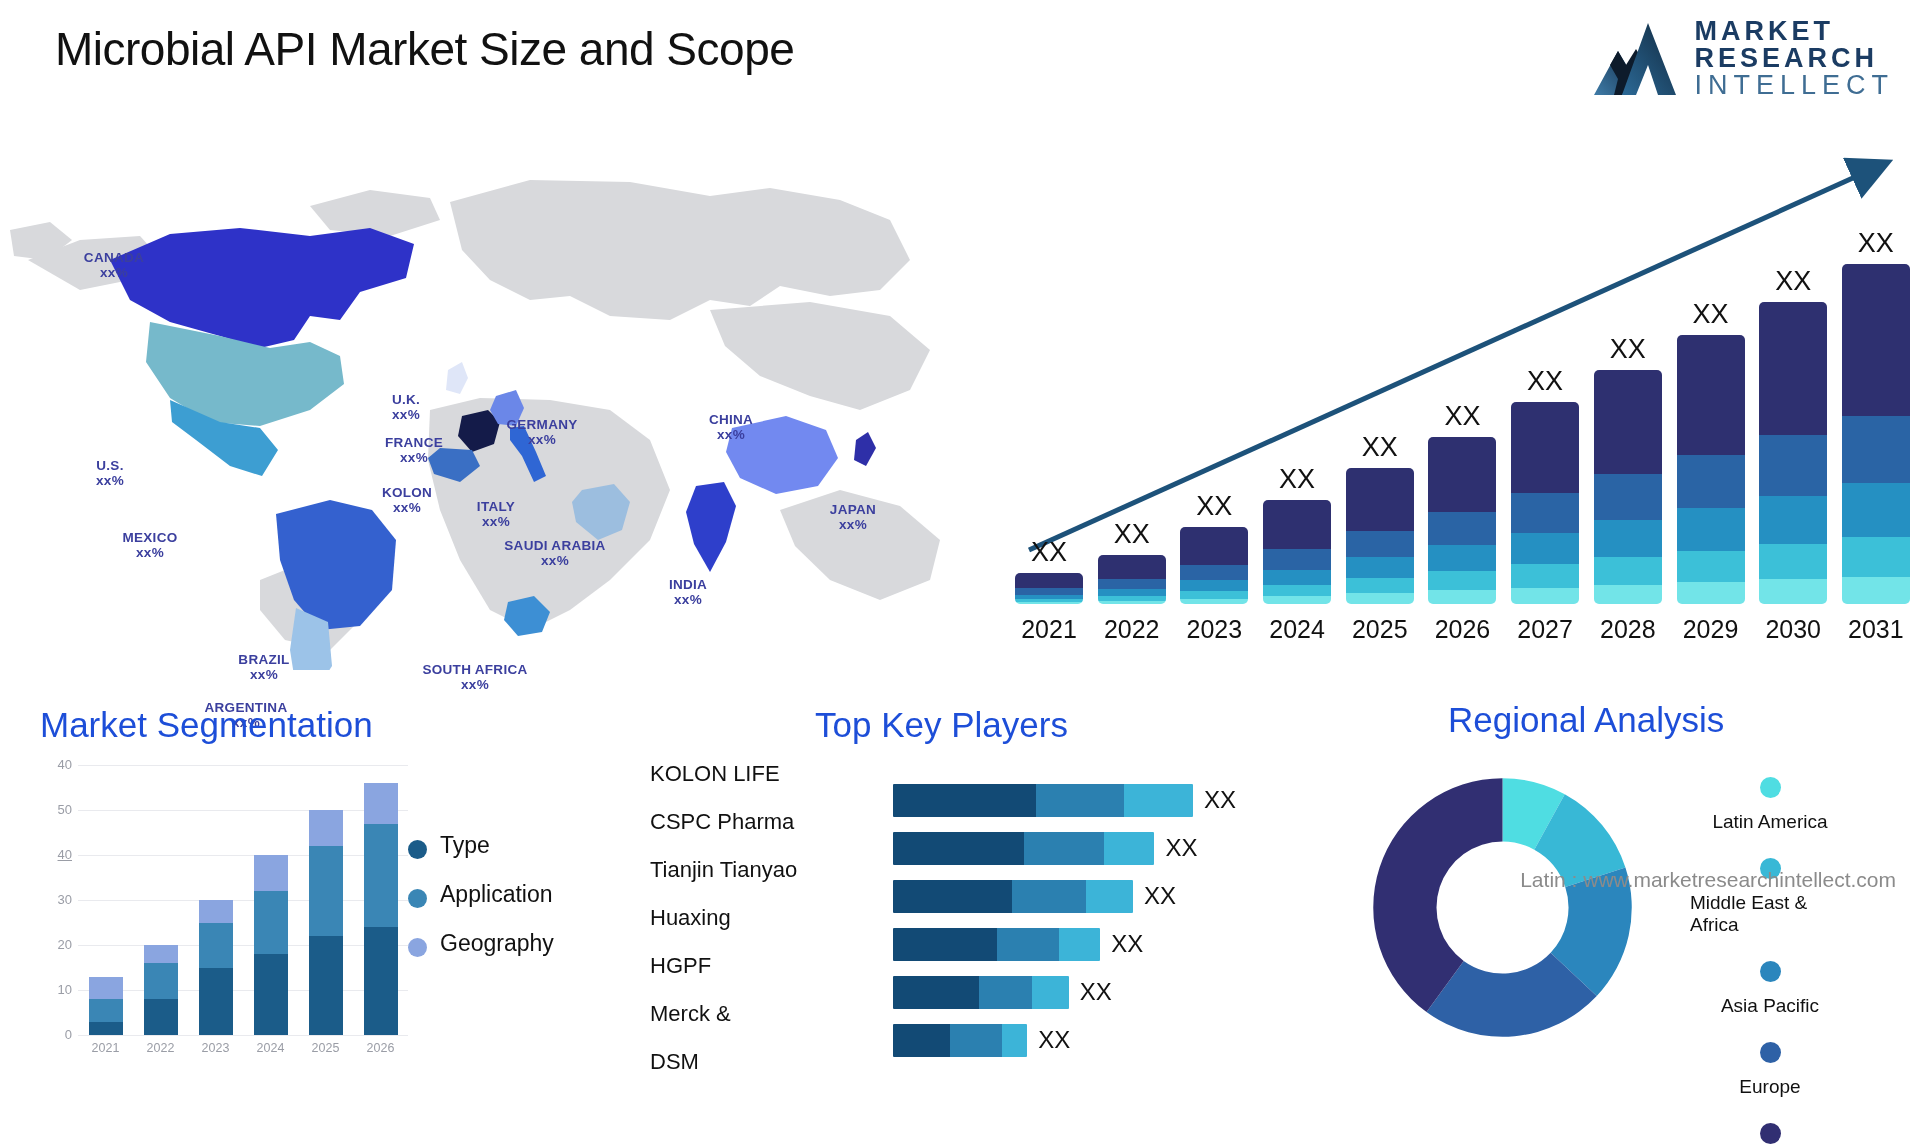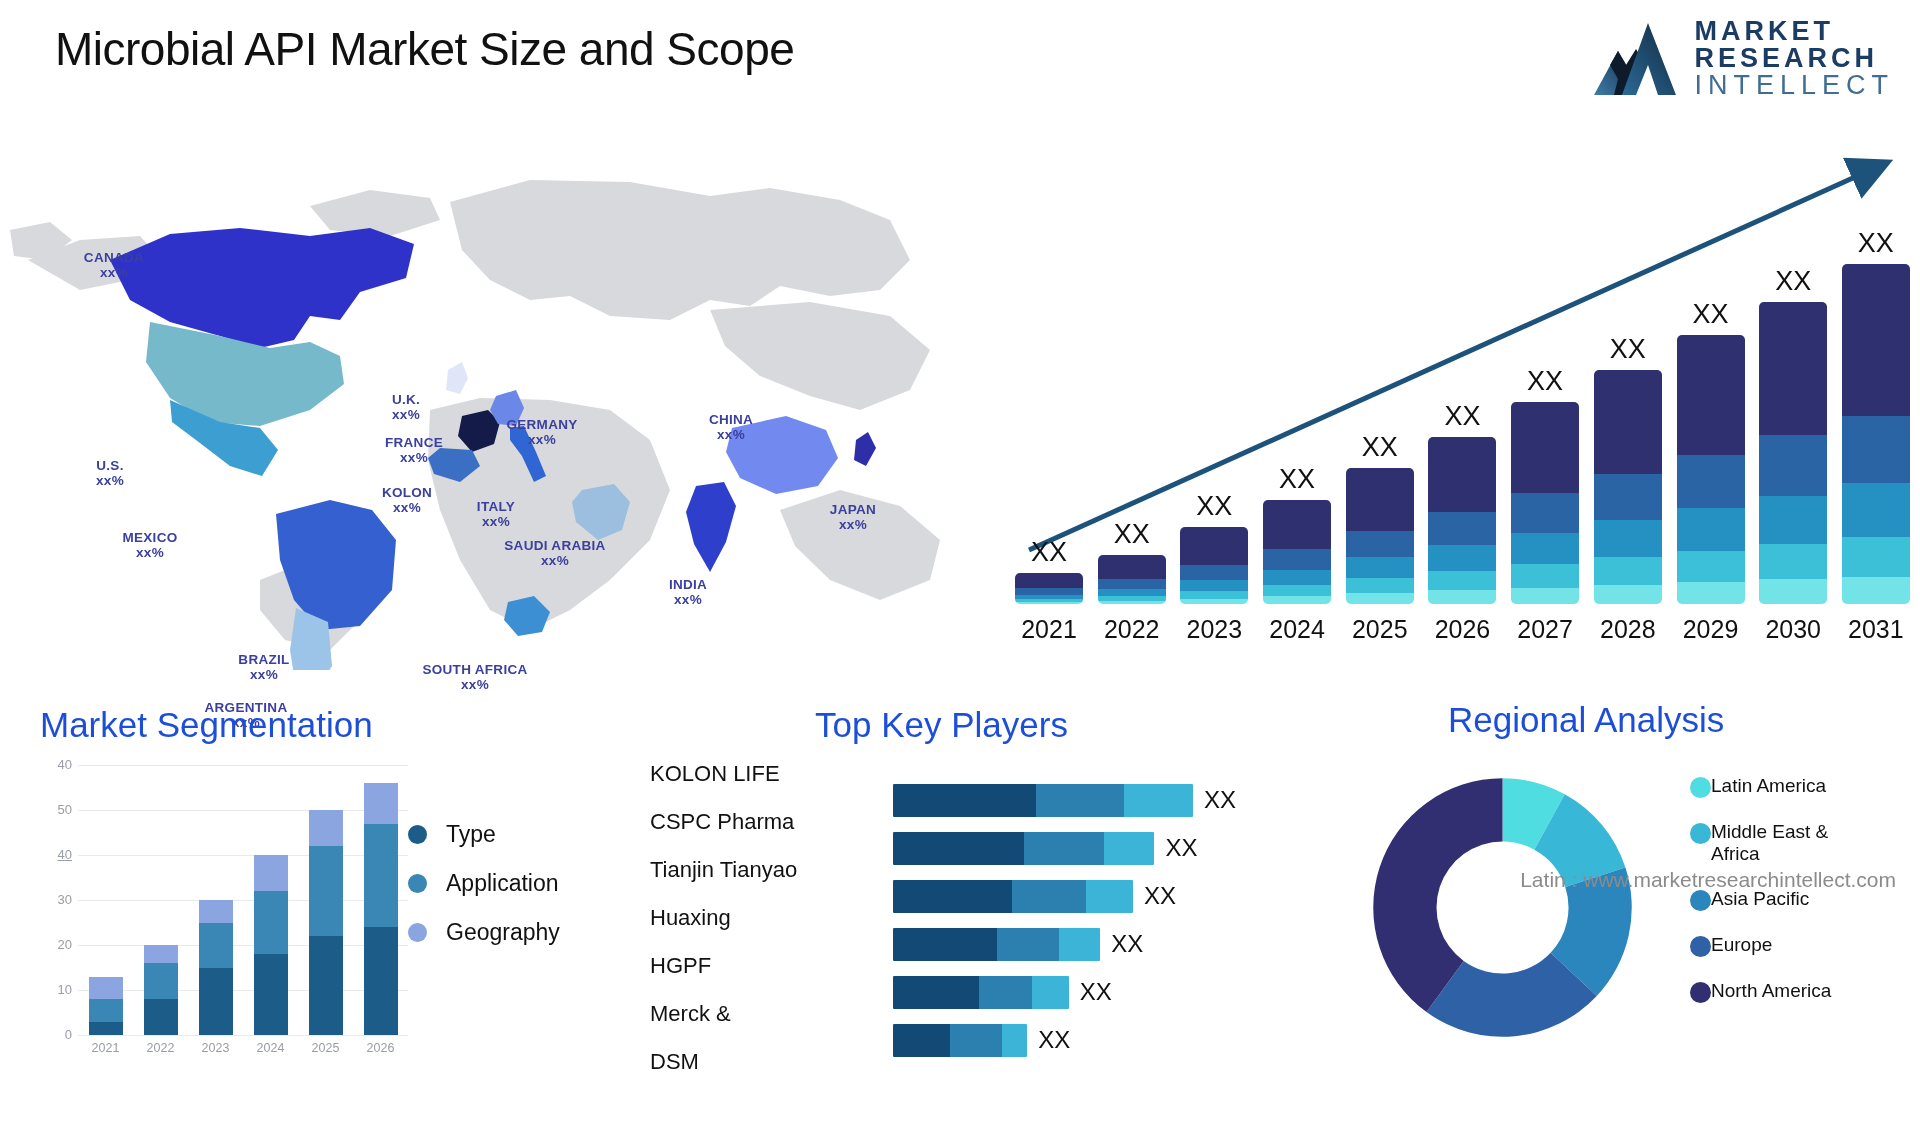--- a/index.html
+++ b/index.html
@@ -48,39 +48,39 @@
   .ytick{ position:absolute; left:-36px; width:30px; text-align:right;
      font-size:13px; color:#9a9da6; transform:translateY(-8px);}
   .segbars{ position:absolute; left:38px; top:10px; width:330px; height:270px;
      display:flex; align-items:flex-end; justify-content:space-around;}
   .segcol{ width:34px; display:flex; flex-direction:column-reverse;}
   .segseg{ width:100%;}
   .segx{ position:absolute; left:38px; top:286px; width:330px;
      display:flex; justify-content:space-around;}
   .segxl{ width:34px; text-align:center; font-size:12.5px; color:#9a9da6;}
   .seglegend{ position:absolute; left:408px; top:810px;}
-  .legrow{ display:flex; align-items:center; gap:19px; height:49px;}
+  .legrow{ display:flex; align-items:flex-end; gap:13px; height:49px;}
   .legdot{ width:19px; height:19px; border-radius:50%;}
   .legtxt{ font-size:23px; color:#111;}
 
   
   .kp{ position:absolute; left:640px; top:750px; width:660px; height:360px;}
   .kpnames{ position:absolute; left:10px; top:0; width:220px;}
   .kpname{ height:48px; font-size:22px; color:#111; display:flex; align-items:center;}
   .kpbars{ position:absolute; left:253px; top:26px; width:400px;}
   .kprow{ height:48px; display:flex; align-items:center;}
   .kpbar{ height:33px; display:flex; border-radius:1px; overflow:hidden;}
   .kpseg{ height:100%;}
   .kpval{ font-size:24px; color:#111; margin-left:11px;}
 
   
   .ra{ position:absolute; left:1300px; top:700px; width:620px; height:420px;}
   .donut{ position:absolute; left:65px; top:70px; width:275px; height:275px;}
   .ralegend{ position:absolute; left:390px; top:75px;}
-  .rarow{ display:flex; align-items:flex-start; margin-bottom:23px;}
+  .rarow{ display:flex; align-items:center; gap:13px; margin-bottom:23px;flex-direction:column;}
   .radot{ width:21px; height:21px; border-radius:50%; flex:none; margin-top:2px;}
   .ratxt{ font-size:19px; color:#111; line-height:1.16; max-width:160px;}
   .source{ position:absolute; right:24px; bottom:18px; font-size:21px; color:#8b8b8b;}
 </style>
 </head>
 <body>
 
 <div id="root">
 
   <div class="page-title">Microbial API Market Size and Scope</div>

